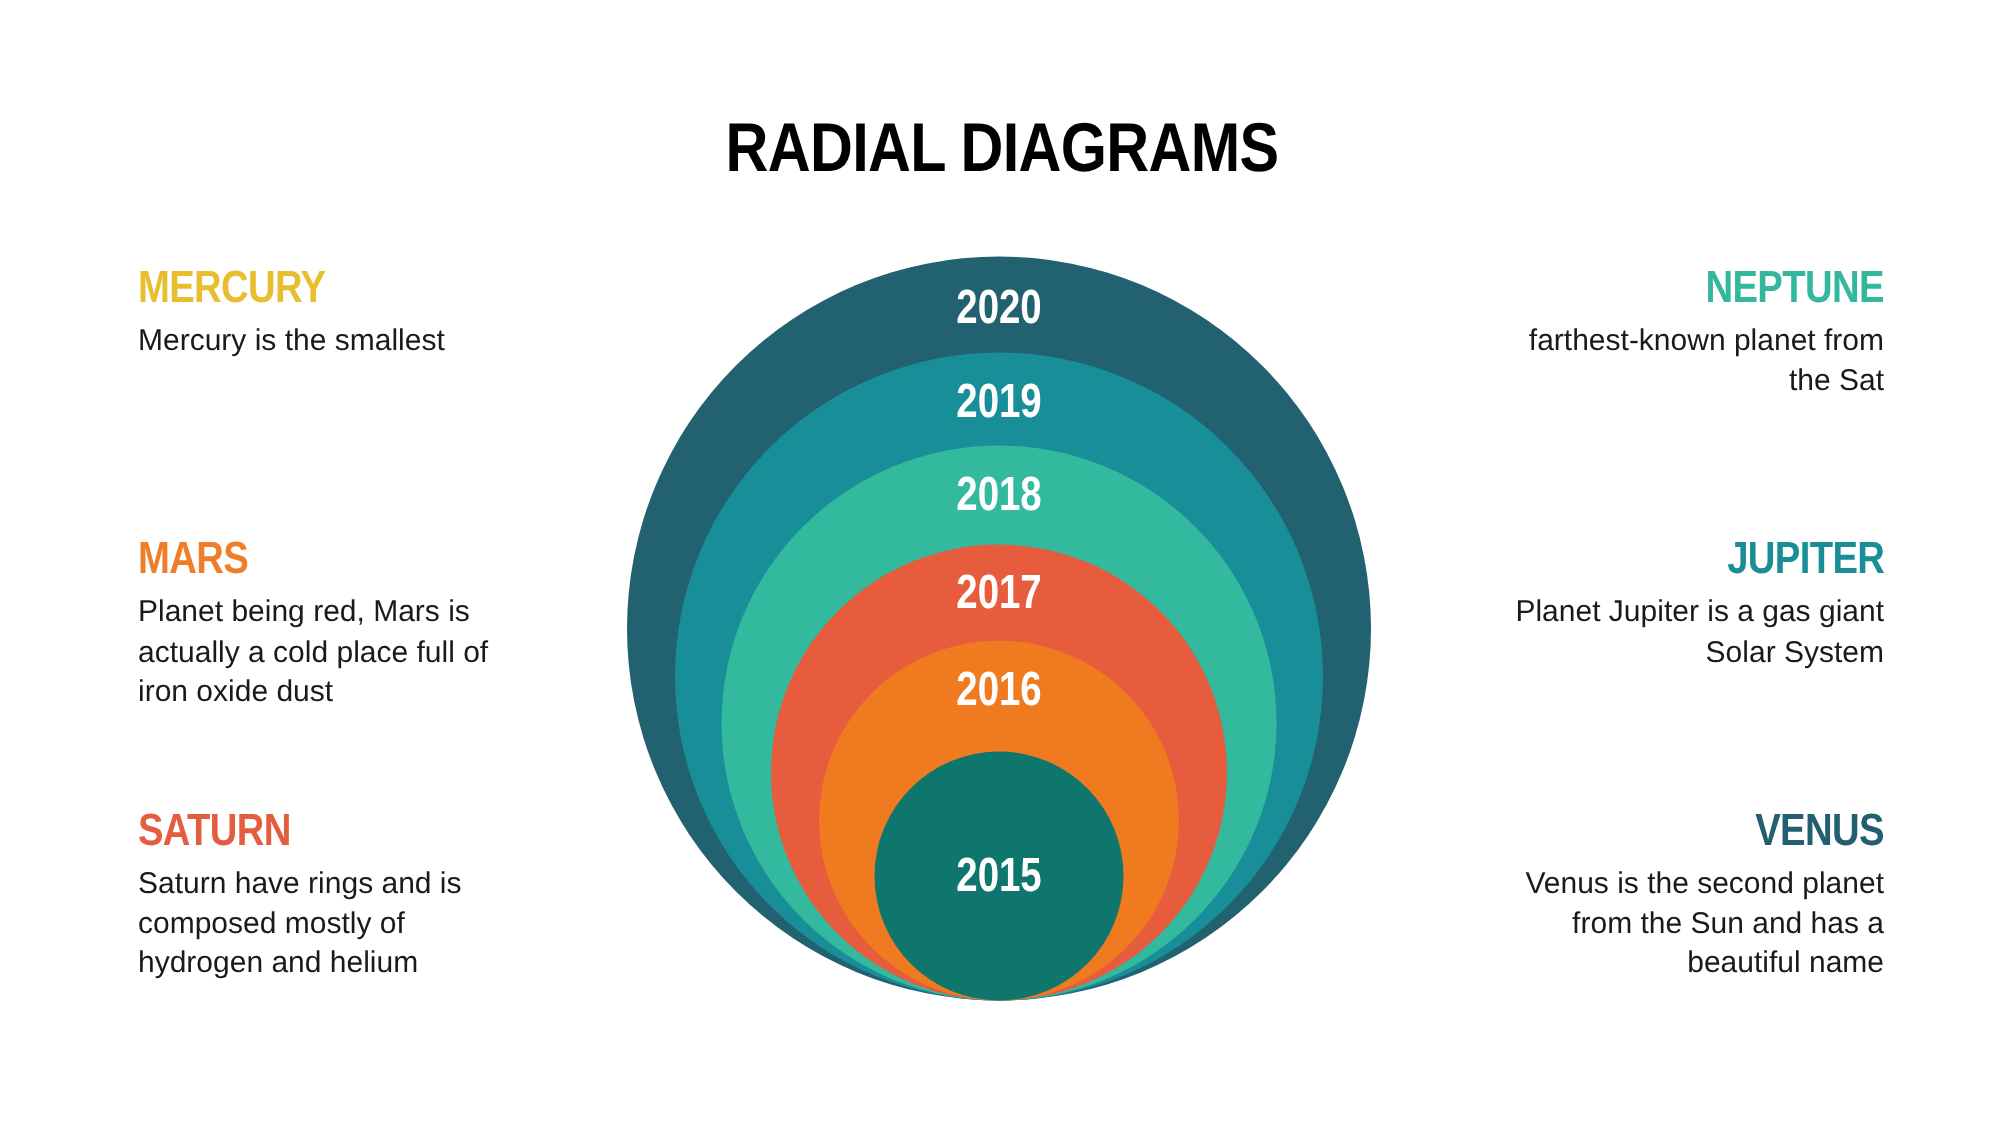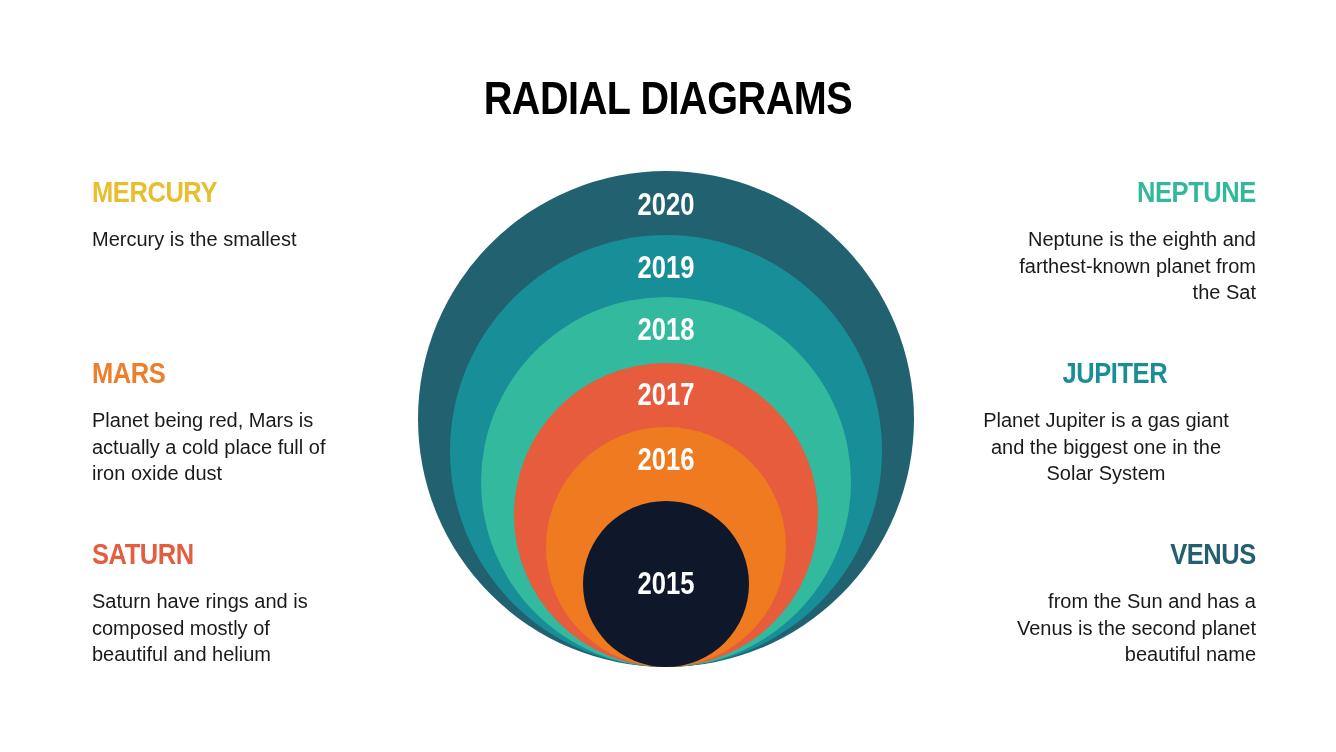--- a/index.html
+++ b/index.html
@@ -40,21 +40,21 @@
       font-weight: bold;
       font-size: 30px;
       line-height: 36px;
       letter-spacing: -0.5px;
       display: inline-block;
       transform: scaleX(0.85);
     }
     .block.left .heading { transform-origin: left center; }
     .block.right .heading { transform-origin: right center; }
     .block .desc {
-      margin-top: 16px;
+      margin-top: 4px;
       font-family: "Liberation Sans", sans-serif;
       font-size: 20px;
       line-height: 26.5px;
       color: #1a1a1a;
     }
     .diagram {
       position: absolute;
       left: 418px;
       top: 171px;
       width: 496px;
@@ -99,63 +99,61 @@
     <div>actually a cold place full of</div>
     <div>iron oxide dust</div>
   </div>
 </div>
 
 <div class="block left" style="top:536px;">
   <div class="heading" style="color:#E35D3F;">SATURN</div>
   <div class="desc">
     <div>Saturn have rings and is</div>
     <div>composed mostly of</div>
-    <div>beautiful and helium</div>
+    <div>hydrogen and helium</div>
   </div>
 </div>
 
 <div class="block right" style="top:174px;">
   <div class="heading" style="color:#33B89E;">NEPTUNE</div>
   <div class="desc">
-    <div>Neptune is the eighth and</div>
     <div>farthest-known planet from</div>
     <div>the Sat</div>
   </div>
 </div>
 
-<div class="block right" style="top:355px;text-align:center;">
+<div class="block right" style="top:355px;">
   <div class="heading" style="color:#1A8E97;">JUPITER</div>
   <div class="desc">
     <div>Planet Jupiter is a gas giant</div>
-    <div>and the biggest one in the</div>
     <div>Solar System</div>
   </div>
 </div>
 
 <div class="block right" style="top:536px;">
   <div class="heading" style="color:#225F70;">VENUS</div>
   <div class="desc">
+    <div>Venus is the second planet</div>
     <div>from the Sun and has a</div>
-    <div>Venus is the second planet</div>
     <div>beautiful name</div>
   </div>
 </div>
 
 <div class="diagram">
   <div class="ring" style="width:496px;height:496px;background:#22616F;">
     <div class="ring-label" style="top:13px;">2020</div>
   </div>
   <div class="ring" style="width:432px;height:432px;background:#178E98;">
     <div class="ring-label" style="top:12px;">2019</div>
   </div>
   <div class="ring" style="width:370px;height:370px;background:#32B99E;">
     <div class="ring-label" style="top:12px;">2018</div>
   </div>
   <div class="ring" style="width:304px;height:304px;background:#E65C3C;">
     <div class="ring-label" style="top:11px;">2017</div>
   </div>
   <div class="ring" style="width:240px;height:240px;background:#F07A20;">
     <div class="ring-label" style="top:12px;">2016</div>
   </div>
-  <div class="ring" style="width:166px;height:166px;background:#0f172a;">
+  <div class="ring" style="width:166px;height:166px;background:#0f766e;">
     <div class="ring-label" style="top:62px;">2015</div>
   </div>
 </div>
 
 </body></html>

